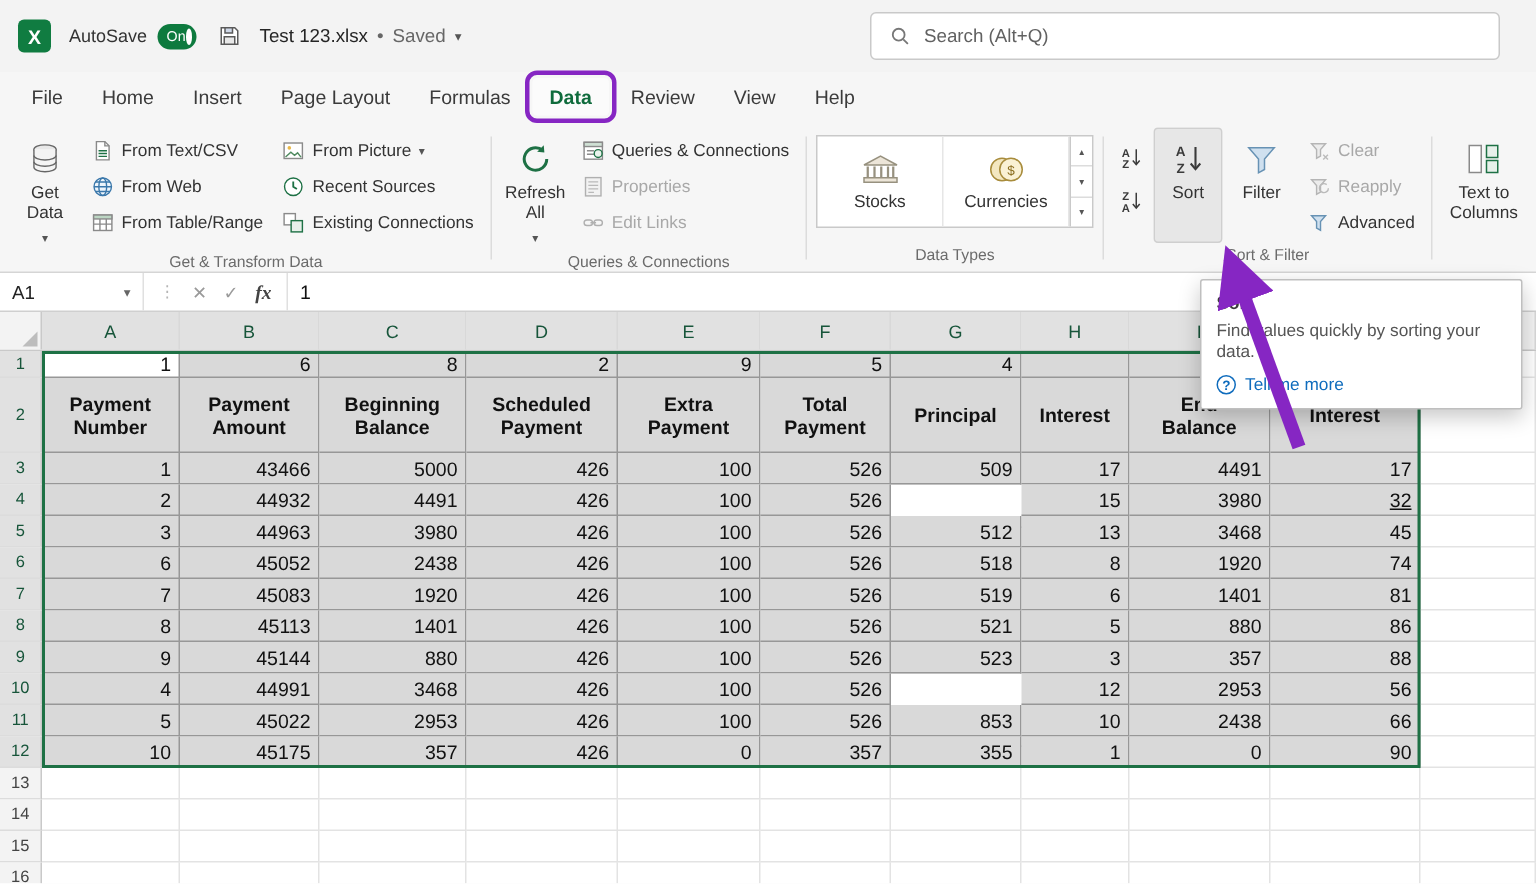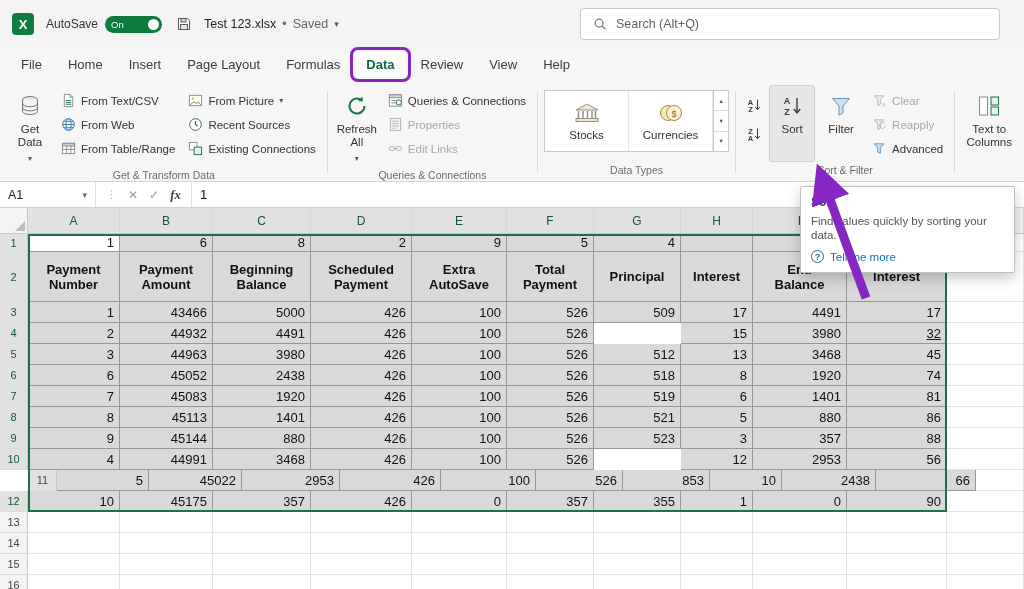--- a/index.html
+++ b/index.html
@@ -4,21 +4,21 @@
 <style>
   *{box-sizing:border-box;margin:0;padding:0}
   html,body{width:1024px;height:589px;overflow:hidden}
   body{font-family:"Liberation Sans",sans-serif;background:#fff;position:relative}
   #app{position:absolute;inset:0;background:#f6f6f6;overflow:hidden}
 
   
   .titlebar{height:48px;display:flex;align-items:center;padding:0 12px;background:#f3f3f3;position:relative}
   .xl-logo{width:22px;height:22px;background:#107c41;border-radius:4px;color:#fff;font-weight:bold;font-size:13px;display:flex;align-items:center;justify-content:center;flex:0 0 auto}
   .autosave{display:flex;align-items:center;gap:7px;margin-left:12px;font-size:12px;color:#333}
-  .toggle{width:57px;height:17px;border-radius:9px;background:#0d7a3e;color:#fff;font-size:9.5px;display:flex;align-items:center;justify-content:space-between;padding:0 3px 0 6px}
+  .toggle{width:26px;height:17px;border-radius:9px;background:#0d7a3e;color:#fff;font-size:9.5px;display:flex;align-items:center;justify-content:space-between;padding:0 3px 0 6px}
   .knob{width:11px;height:11px;background:#fff;border-radius:50%}
   .tb-icon{margin-left:14px;display:flex;align-items:center}
   .docname{margin-left:12px;font-size:12.5px;color:#252525;display:flex;align-items:center;gap:6px;white-space:nowrap}
   .docname .muted{color:#666}
   .docname .chev{font-size:9px;color:#555}
   .search{position:absolute;left:580px;top:8px;width:420px;height:32px;background:#fff;border:1px solid #c9c9c9;border-radius:4px;display:flex;align-items:center;padding:0 12px;gap:9px;color:#616161;font-size:12.5px}
 
   
   .menubar{height:33px;display:flex;align-items:center;gap:4px;padding:0 10px;background:#f6f6f6;font-size:13px;color:#3b3b3b;position:relative;z-index:5}
   .mitem{padding:5px 11px;border-radius:3px;white-space:nowrap}
@@ -440,21 +440,21 @@
         <div class="rh sel">2</div>
         <div class="cell sel hdr" style="width: 92px;">Payment
 Number</div>
         <div class="cell sel hdr" style="width: 93px;">Payment
 Amount</div>
         <div class="cell sel hdr" style="width: 98px;">Beginning
 Balance</div>
         <div class="cell sel hdr" style="width: 101px;">Scheduled
 Payment</div>
         <div class="cell sel hdr" style="width: 95px;">Extra
-AutoSave</div>
+Payment</div>
         <div class="cell sel hdr" style="width: 87px;">Total
 Payment</div>
         <div class="cell sel hdr" style="width: 87px;">Principal</div>
         <div class="cell sel hdr" style="width: 72px;">Interest</div>
         <div class="cell sel hdr" style="width: 94px;">End
 Balance</div>
         <div class="cell sel hdr" style="width: 100px;">Interest</div>
         <div class="cell fill"></div>
       </div>
       <div class="srow" style="height: 21px;">
@@ -562,21 +562,21 @@
         <div class="cell sel" style="width: 98px;">3468</div>
         <div class="cell sel" style="width: 101px;">426</div>
         <div class="cell sel" style="width: 95px;">100</div>
         <div class="cell sel" style="width: 87px;">526</div>
         <div class="cell sel" style="width: 87px; margin-top: 48px;">514</div>
         <div class="cell sel" style="width: 72px;">12</div>
         <div class="cell sel" style="width: 94px;">2953</div>
         <div class="cell sel" style="width: 100px;">56</div>
         <div class="cell fill"></div>
       </div>
-      <div class="srow" style="height: 21px; padding-left: 29px;">
+      <div class="srow" style="height: 21px;">
         <div class="rh sel">11</div>
         <div class="cell sel" style="width: 92px;">5</div>
         <div class="cell sel" style="width: 93px;">45022</div>
         <div class="cell sel" style="width: 98px;">2953</div>
         <div class="cell sel" style="width: 101px;">426</div>
         <div class="cell sel" style="width: 95px;">100</div>
         <div class="cell sel" style="width: 87px;">526</div>
         <div class="cell sel" style="width: 87px;">853</div>
         <div class="cell sel" style="width: 72px;">10</div>
         <div class="cell sel" style="width: 94px;">2438</div>

